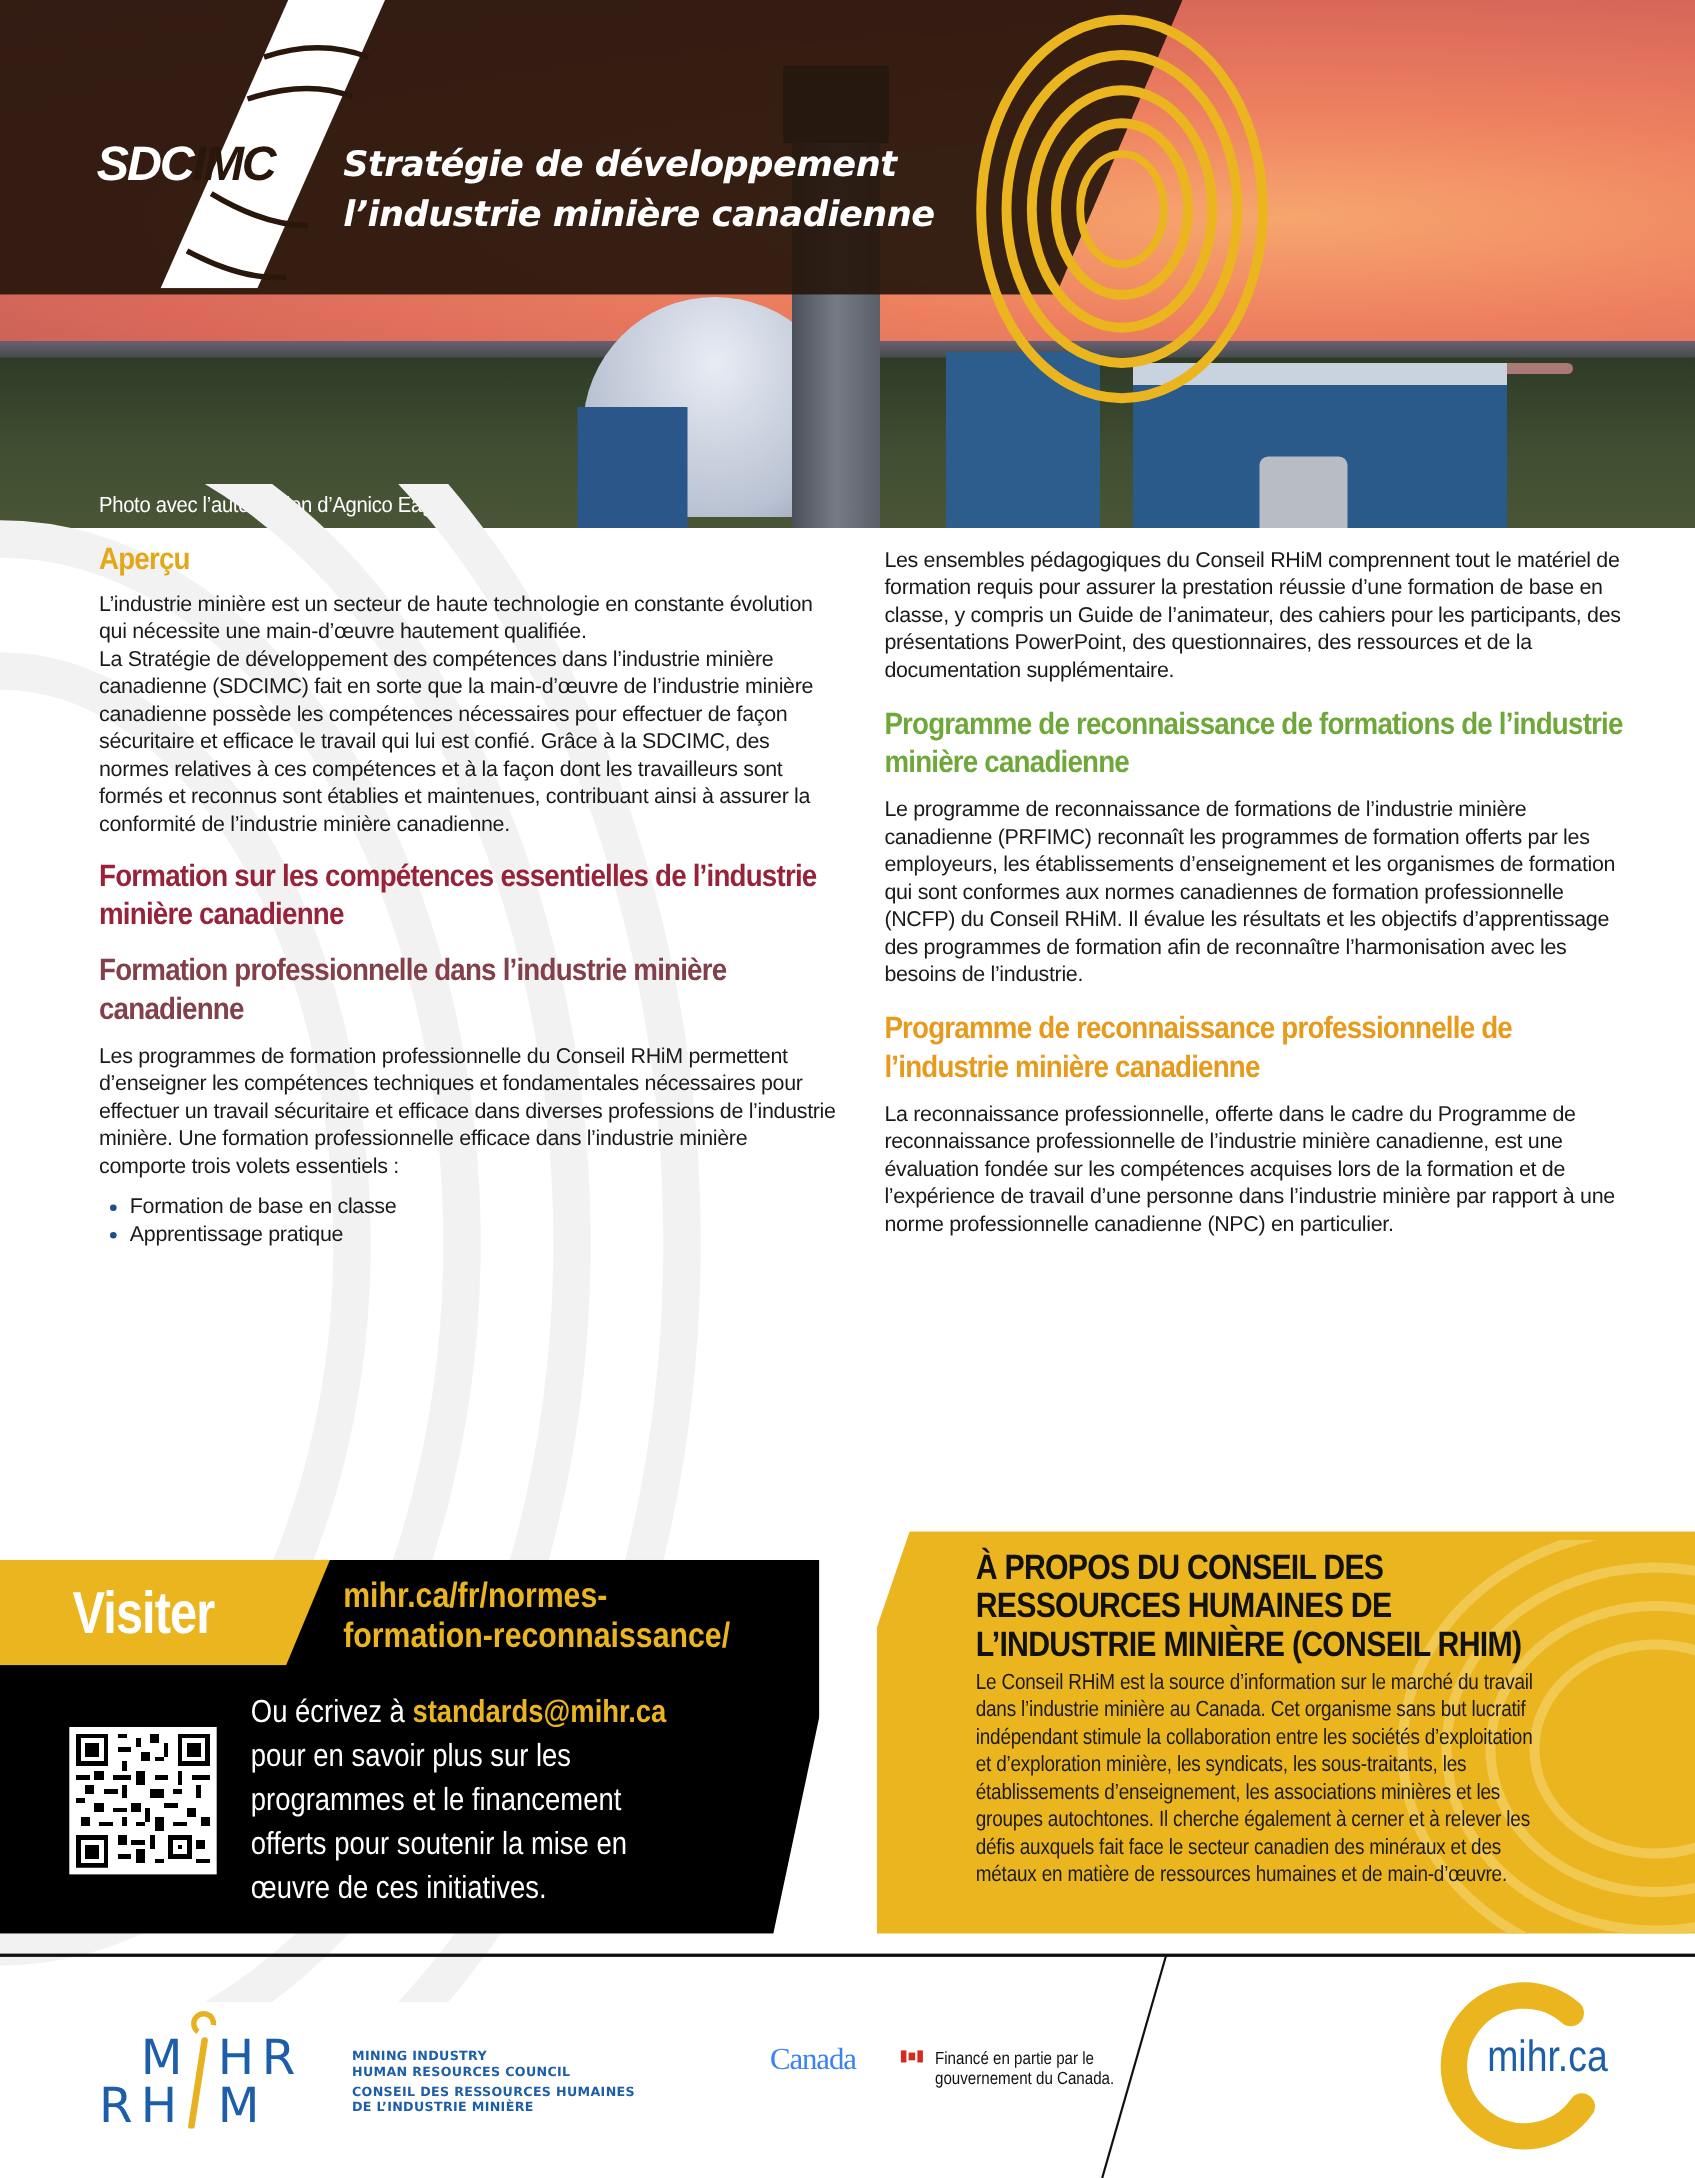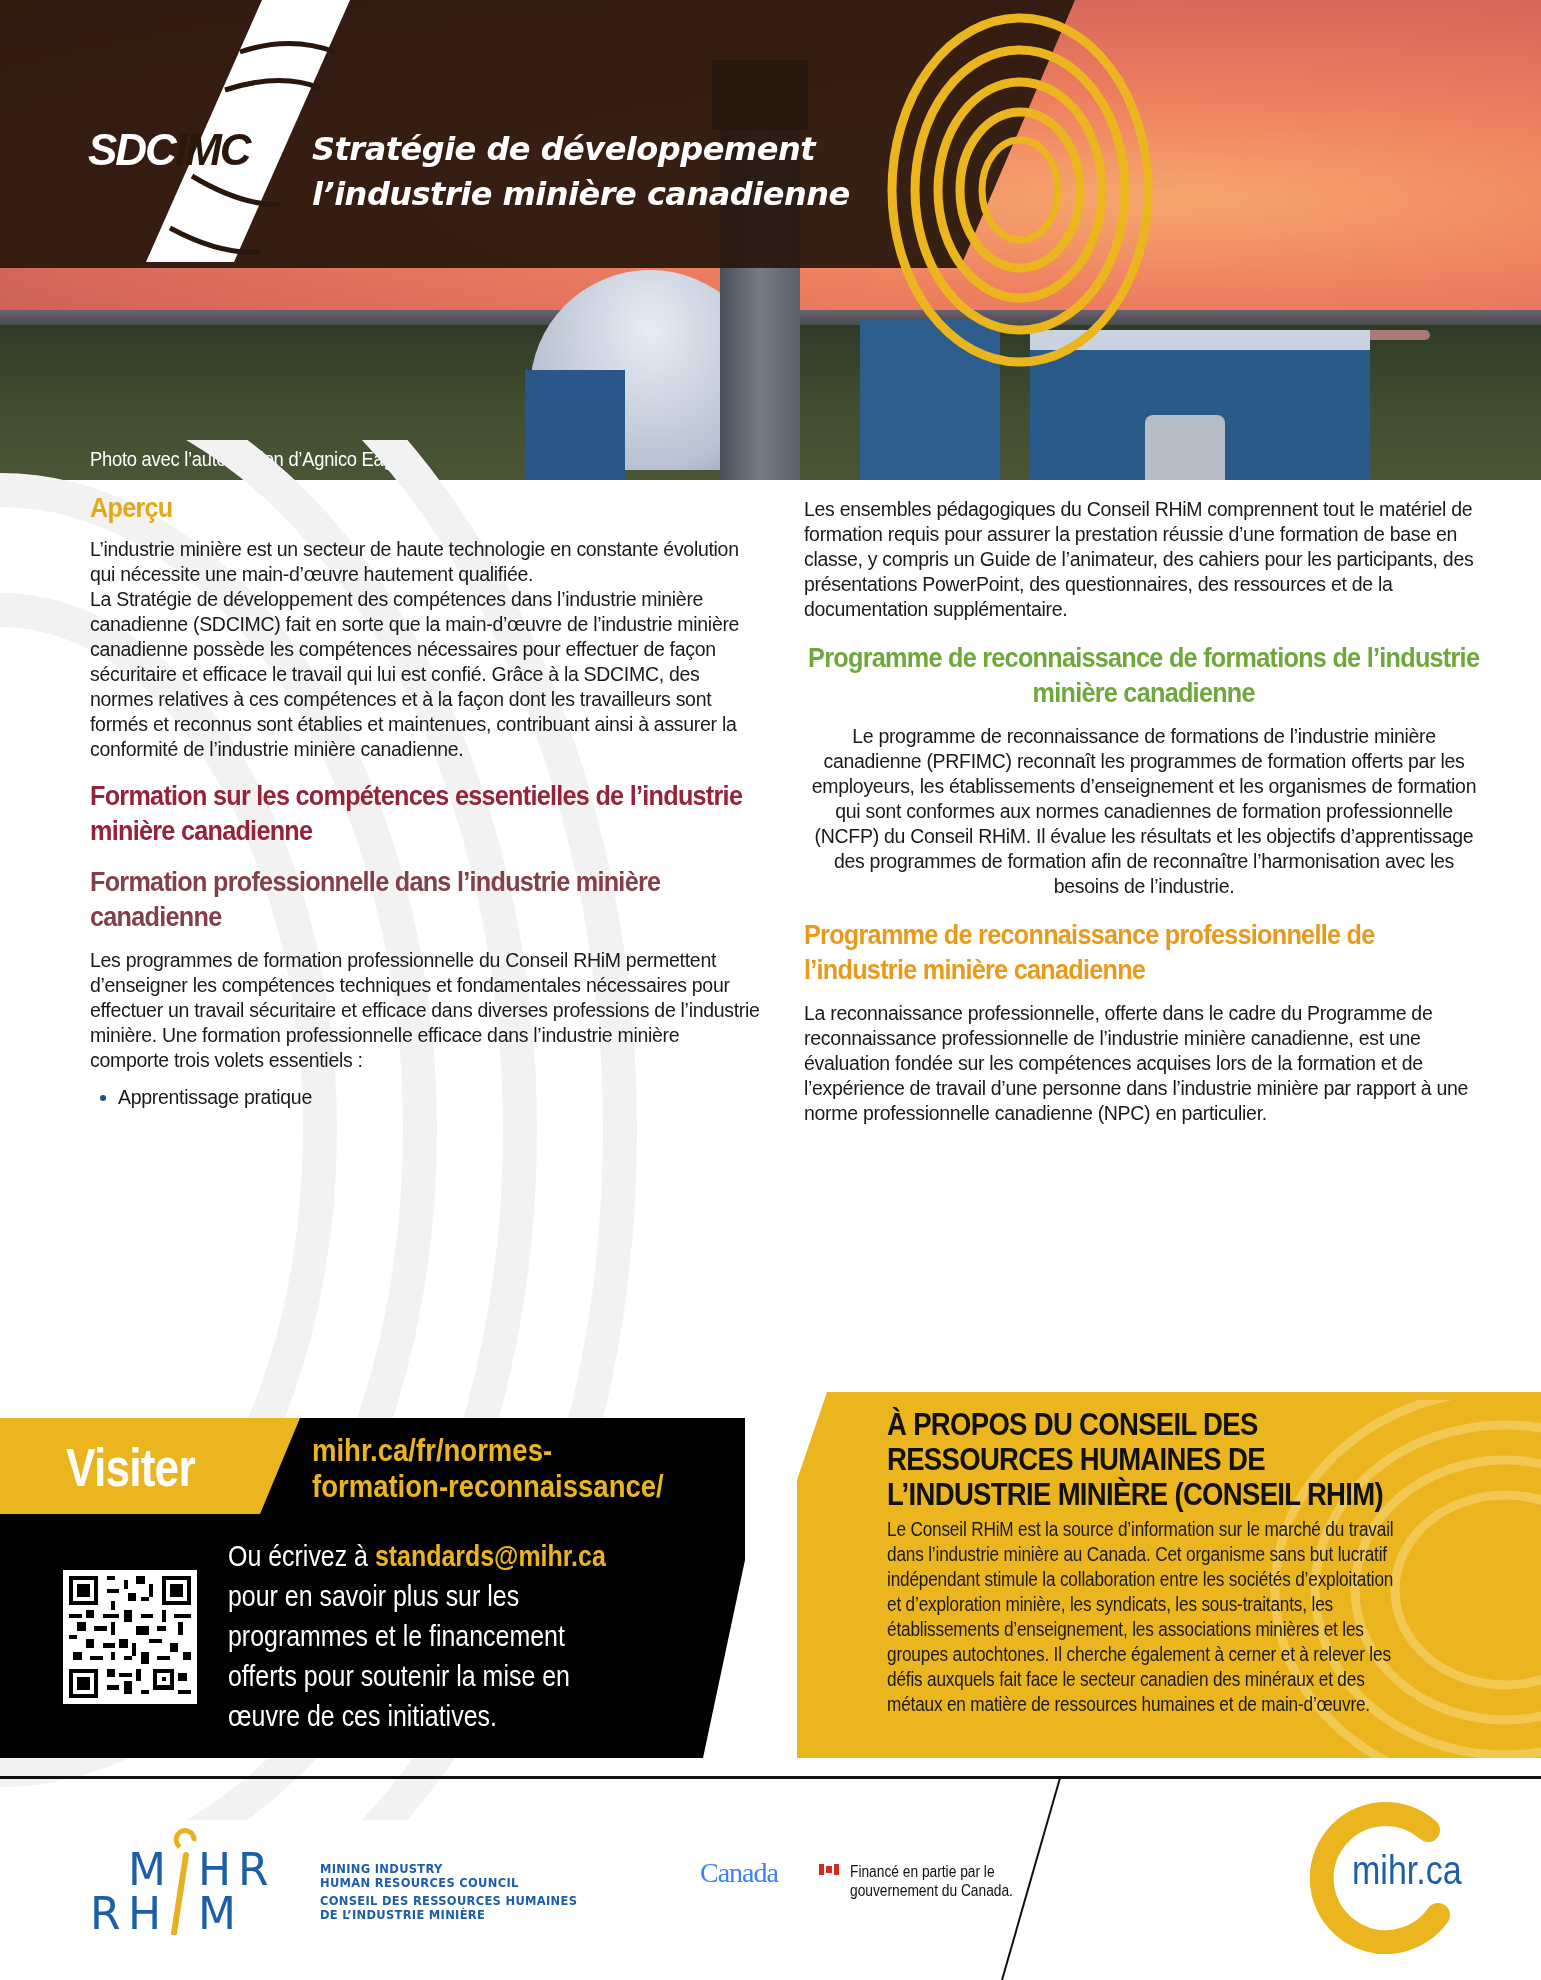--- a/index.html
+++ b/index.html
@@ -171,29 +171,30 @@
   </section>
 
   <section style="margin-top:16px;">
     <h2 class="h-section h-crimson" style="margin-bottom:10px;">Formation sur les compétences essentielles de l’industrie minière canadienne</h2>
   </section>
 
   <section style="margin-top:16px;">
     <h2 class="h-section h-maroon" style="margin-bottom:14px;">Formation professionnelle dans l’industrie minière canadienne</h2>
     <p class="para">Les programmes de formation professionnelle du Conseil RHiM permettent d’enseigner les compétences techniques et fondamentales nécessaires pour effectuer un travail sécuritaire et efficace dans diverses professions de l’industrie minière. Une formation professionnelle efficace dans l’industrie minière comporte trois volets essentiels :</p>
     <ul class="bullets">
+      <li>Formation de base en classe</li>
       <li>Apprentissage pratique</li>
     </ul>
   </section>
 </div>
 
 <div class="col col-right">
   <p class="para">Les ensembles pédagogiques du Conseil RHiM comprennent tout le matériel de formation requis pour assurer la prestation réussie d’une formation de base en classe, y compris un Guide de l’animateur, des cahiers pour les participants, des présentations PowerPoint, des questionnaires, des ressources et de la documentation supplémentaire.</p>
 
-  <section style="margin-top:18px;text-align:center;">
+  <section style="margin-top:18px;">
     <h2 class="h-section h-green" style="margin-bottom:14px;">Programme de reconnaissance de formations de l’industrie minière canadienne</h2>
     <p class="para">Le programme de reconnaissance de formations de l’industrie minière canadienne (PRFIMC) reconnaît les programmes de formation offerts par les employeurs, les établissements d’enseignement et les organismes de formation qui sont conformes aux normes canadiennes de formation professionnelle (NCFP) du Conseil RHiM. Il évalue les résultats et les objectifs d’apprentissage des programmes de formation afin de reconnaître l’harmonisation avec les besoins de l’industrie.</p>
   </section>
 
   <section style="margin-top:18px;">
     <h2 class="h-section h-orange" style="margin-bottom:14px;">Programme de reconnaissance professionnelle de l’industrie minière canadienne</h2>
     <p class="para">La reconnaissance professionnelle, offerte dans le cadre du Programme de reconnaissance professionnelle de l’industrie minière canadienne, est une évaluation fondée sur les compétences acquises lors de la formation et de l’expérience de travail d’une personne dans l’industrie minière par rapport à une norme professionnelle canadienne (NPC) en particulier.</p>
   </section>
 </div>
 

